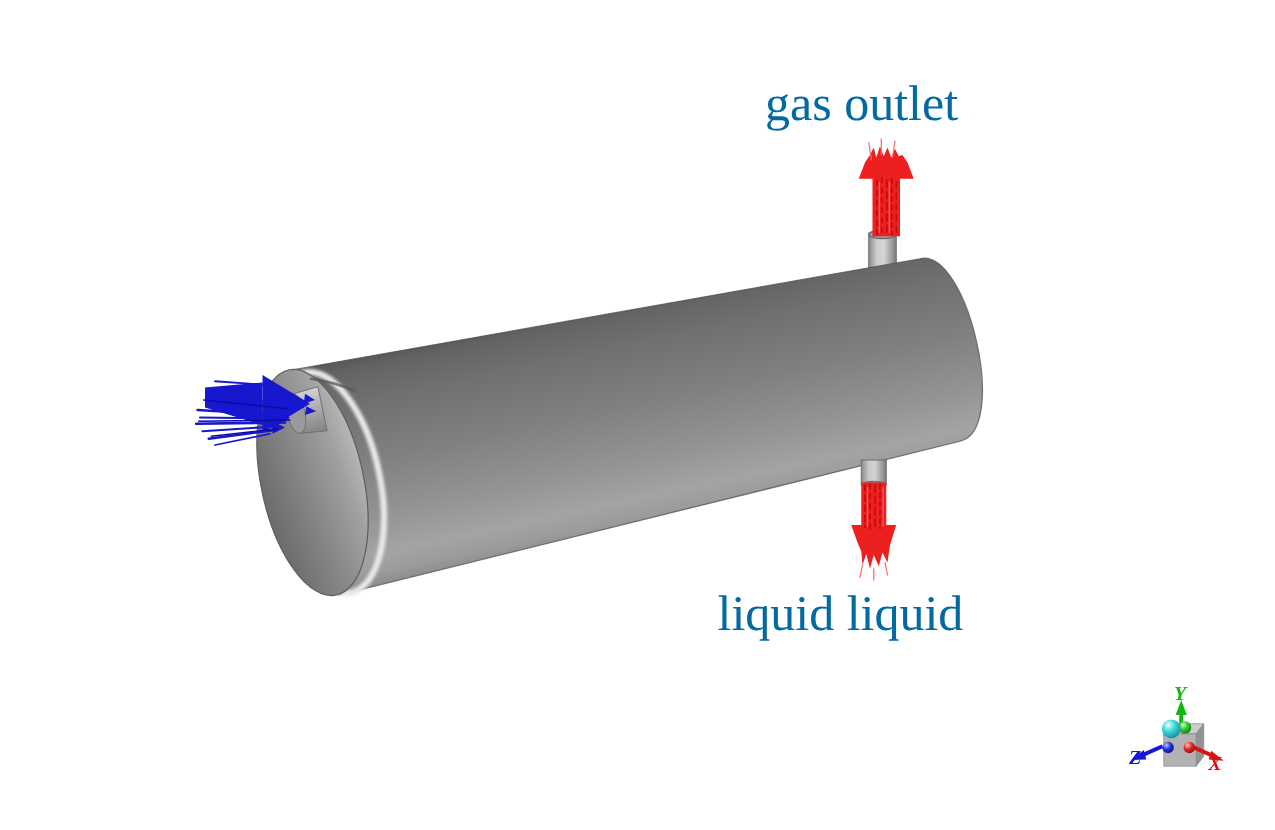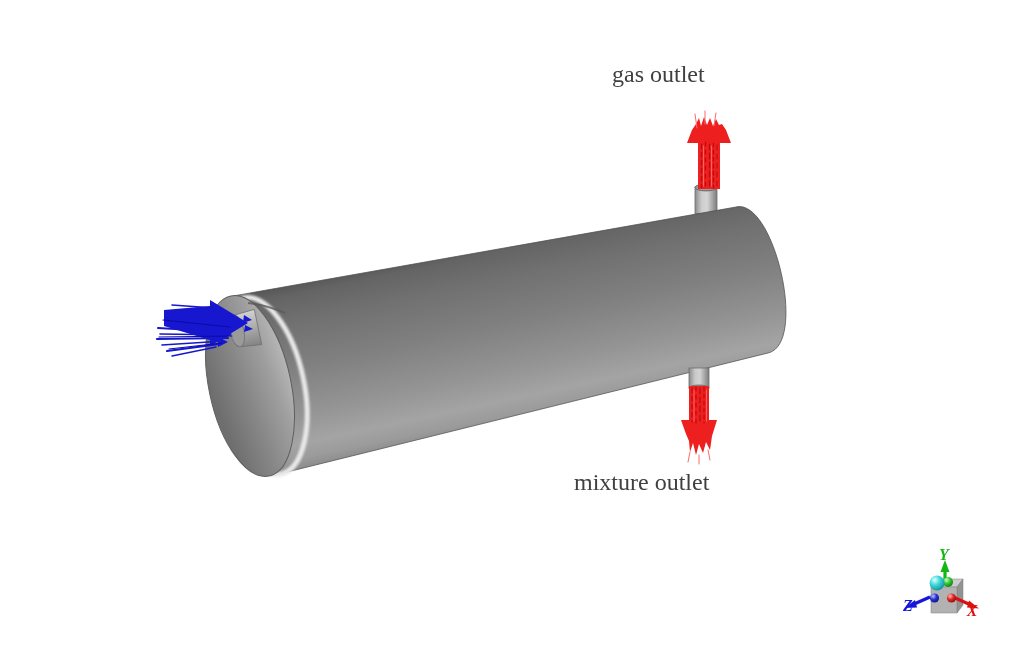--- a/index.html
+++ b/index.html
@@ -2,21 +2,21 @@
 <html><head>
 <meta charset="utf-8">
 <style>
   html,body{margin:0;padding:0;background:#ffffff;}
   .stage{
     position:relative;width:1020px;height:664px;background:#ffffff;overflow:hidden;
     font-family:"Liberation Serif","DejaVu Serif",serif;
   }
   .scene-svg{position:absolute;left:0;top:0;}
   .anno{
-    position:absolute;font-size:24px;line-height:1.1;color:#404040;
+    position:absolute;font-size:40px;line-height:1.1;color:#0369a1;
     white-space:nowrap;letter-spacing:0px;
   }
   .anno-gas{left:612px;top:61px;}
   .anno-mix{left:20px;top:273px;}
   .anno-liq{left:574px;top:469px;}
   .triad-label{font-family:"Liberation Serif","DejaVu Serif",serif;font-style:italic;font-size:16px;font-weight:bold;}
 </style>
 </head>
 <body>
 
@@ -202,15 +202,15 @@
 
       <circle cx="937" cy="583" r="7.5" fill="url(#ballCyan)"></circle>
 
       <text class="triad-label" x="944" y="560" text-anchor="middle" fill="#14b614">Y</text>
       <text class="triad-label" x="908" y="611" text-anchor="middle" fill="#1616d8">Z</text>
       <text class="triad-label" x="972" y="616" text-anchor="middle" fill="#dd1111">X</text>
     </g>
   </svg>
 
   <div class="anno anno-gas">gas outlet</div>
-  <div class="anno anno-liq">mixture outlet</div>
+  <div class="anno anno-liq">liquid liquid</div>
 
 </div>
 
 </body></html>

